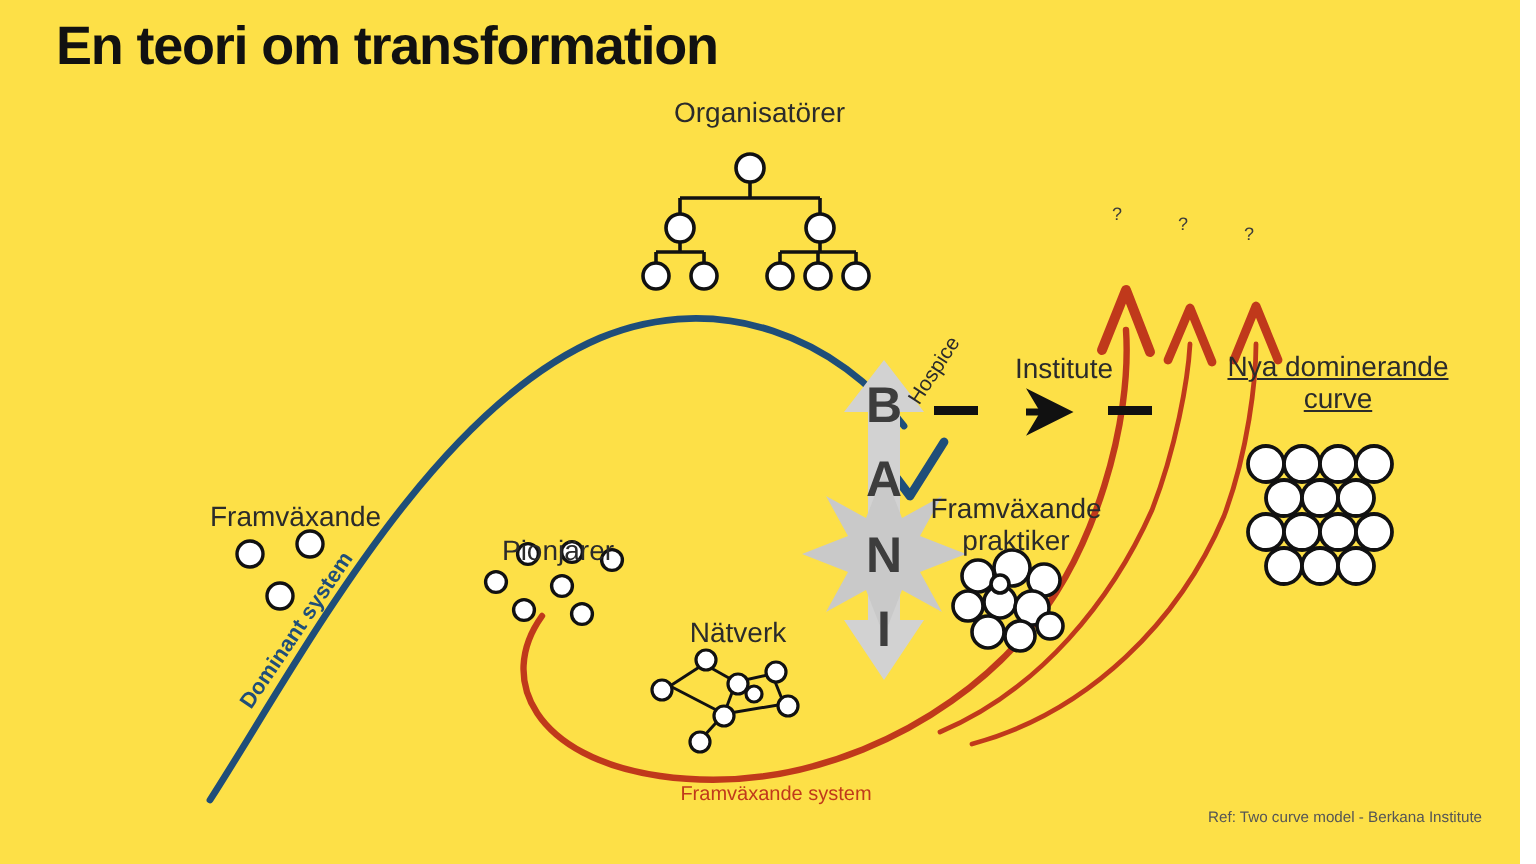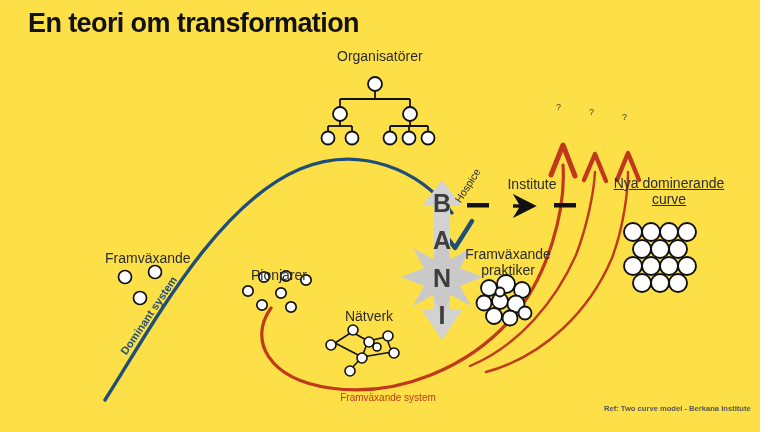--- a/index.html
+++ b/index.html
@@ -17,21 +17,21 @@
 
   .lbl-blue{color:#1f4e79;font-size:11px;font-weight:600;}
   .lbl-red{color:#c0391b;font-size:10px;}
 
   .rot-dom{position:absolute;left:118px;top:350px;transform-origin:left top;
            transform:rotate(-56deg);}
   .rot-hosp{position:absolute;left:452px;top:198px;transform-origin:left top;
             transform:rotate(-57deg);font-size:10.5px;color:#2b2b2b;}
 
   .ref{position:absolute;left:604px;top:404px;font-size:7.6px;color:#555;
-       white-space:nowrap;font-weight:bold;}
+       white-space:nowrap;}
 
   .bani{position:absolute;left:425px;top:192px;width:34px;height:136px;
         display:flex;flex-direction:column;align-items:center;
         justify-content:space-between;}
   .bani span{font-size:25px;font-weight:bold;color:#3d3d3d;line-height:0.95;
              font-family:"Liberation Sans",sans-serif;}
 
   .qm{position:absolute;font-size:9px;color:#3b3b3b;}
 </style>
 </head>

